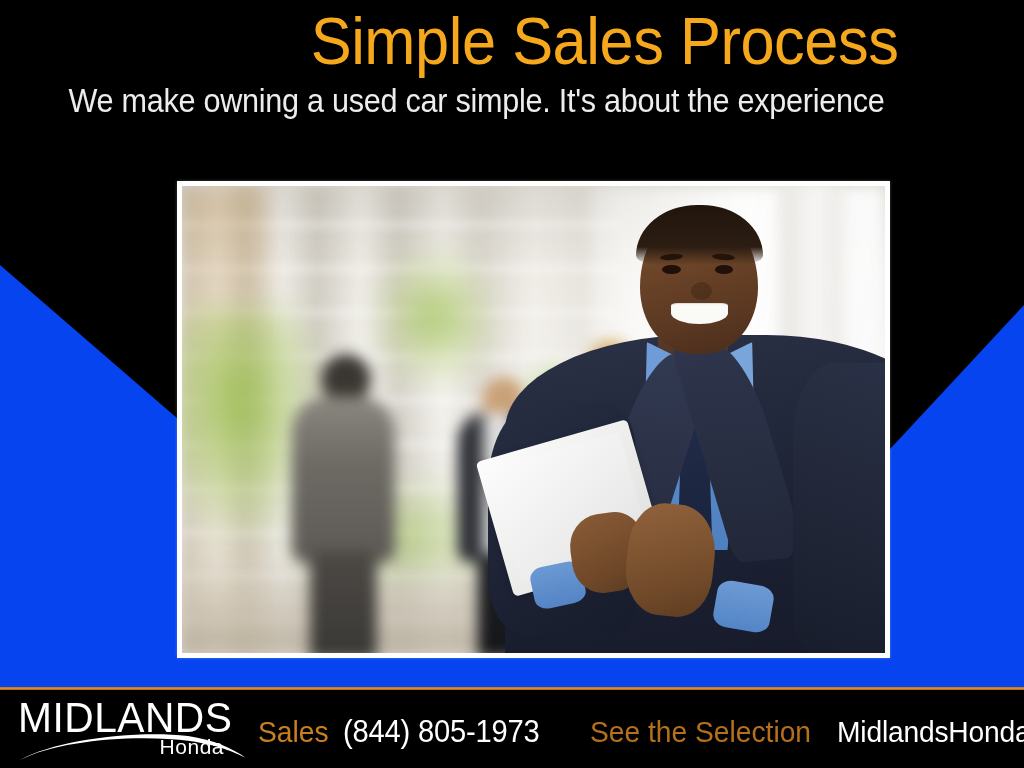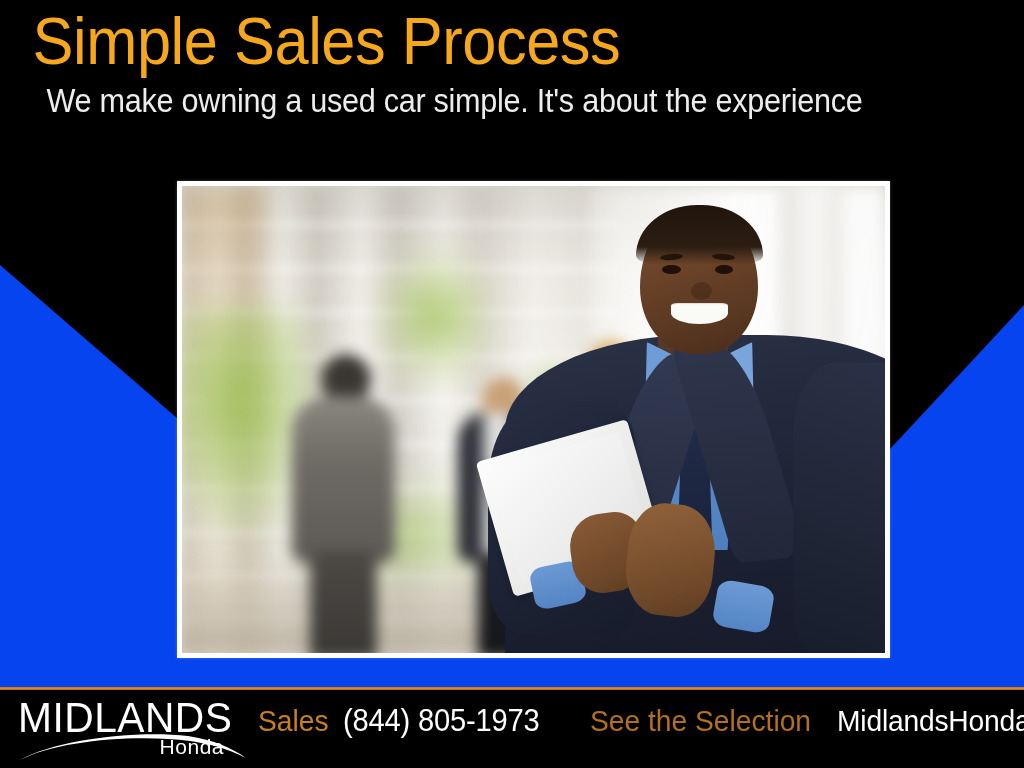--- a/index.html
+++ b/index.html
@@ -12,21 +12,21 @@
   #stage {
     position:relative;
     width:1024px; height:768px;
     background:#000000;
     overflow:hidden;
   }
 
   
   .header {
     position:absolute; left:0; top:0; width:931px; height:140px;
-    text-align:left; z-index:8;
+    text-align:right; z-index:8;
   }
   .title {
     margin-top:4px;
     font-size:66px;
     line-height:74px;
     font-weight:400;
     color:#F5A81C;
     letter-spacing:-0.5px;
     transform:scaleX(0.93);
     transform-origin:center top;
@@ -351,22 +351,22 @@
   }
   .logo-sub {
     position:absolute; right:24px; top:40px;
     font-size:21px; line-height:22px; font-weight:400;
     color:#FFFFFF; letter-spacing:0.5px;
   }
   .logo-swoosh {
     position:absolute; left:0; top:38px; width:230px; height:28px;
   }
   .footer-contact {
-    position:absolute; left:258px; top:4px; width:760px; height:44px;
-    display:flex; align-items:flex-end; gap:0px;
+    position:absolute; left:258px; top:20px; width:760px; height:44px;
+    display:flex; align-items:center; gap:0px;
     white-space:nowrap;
   }
   .lbl-sales {
     font-size:30px; line-height:34px; color:#C8801F;
     transform:scaleX(0.94); transform-origin:left center;
     margin-right:10px;
   }
   .val-phone {
     font-size:31px; line-height:34px; color:#FFFFFF;
     letter-spacing:-0.2px;

